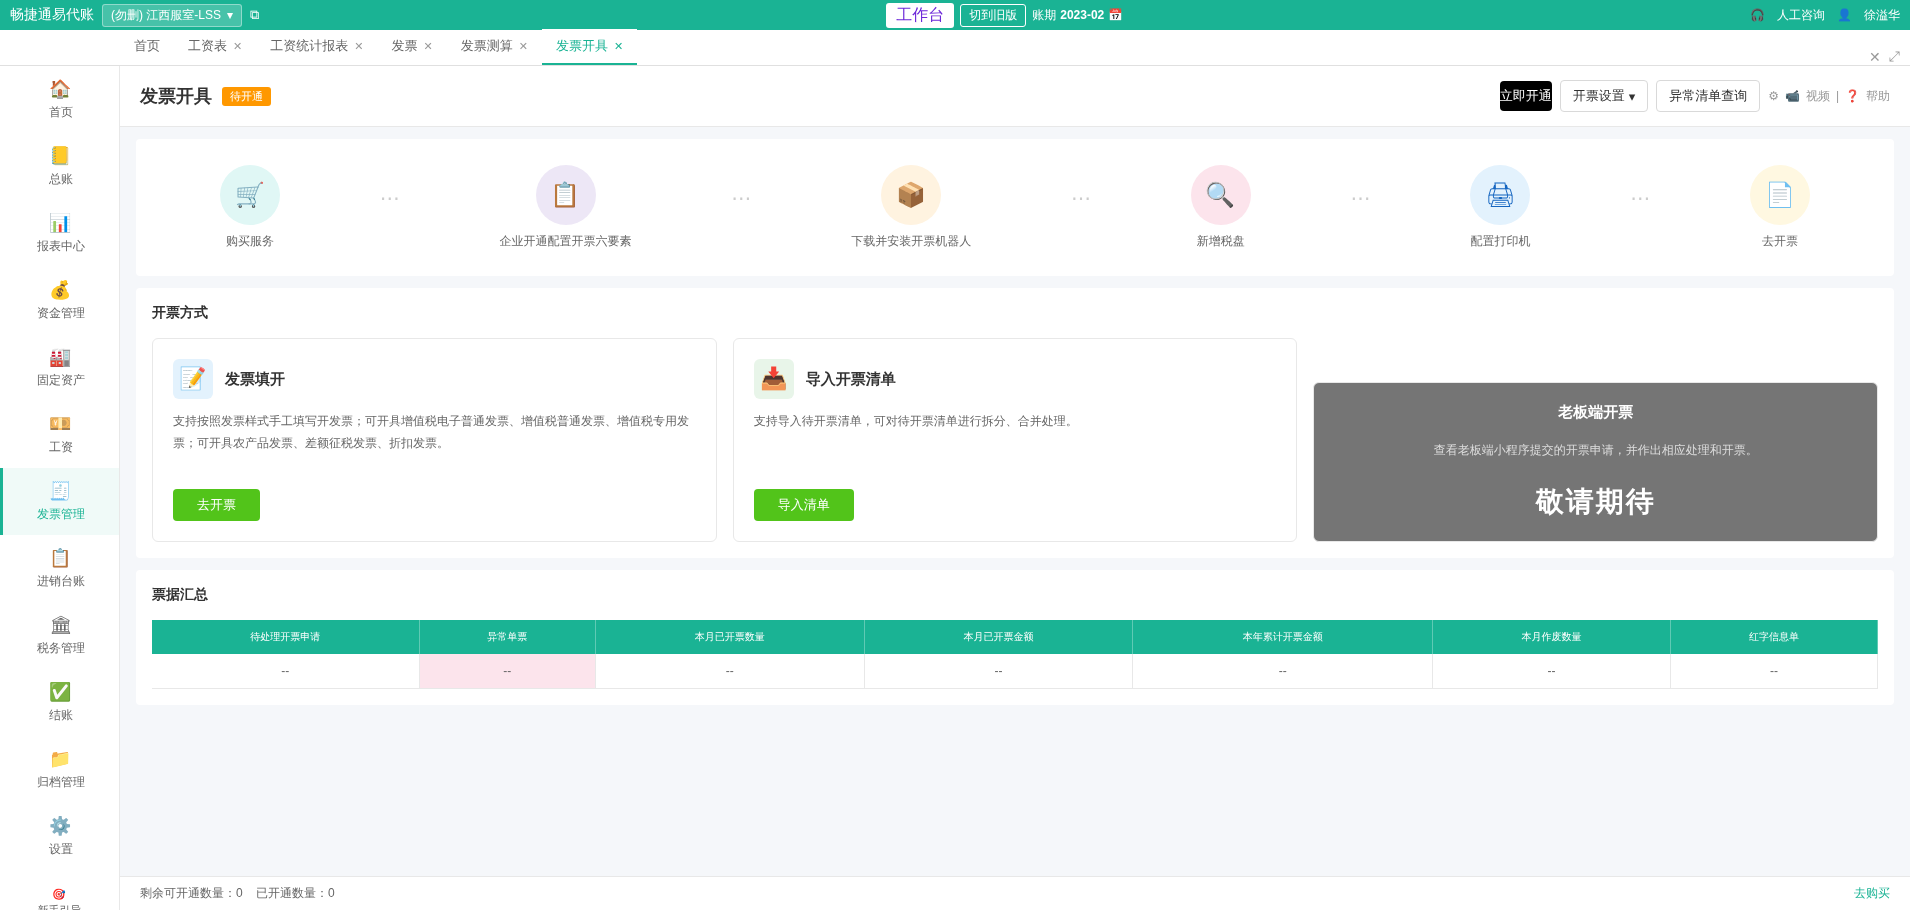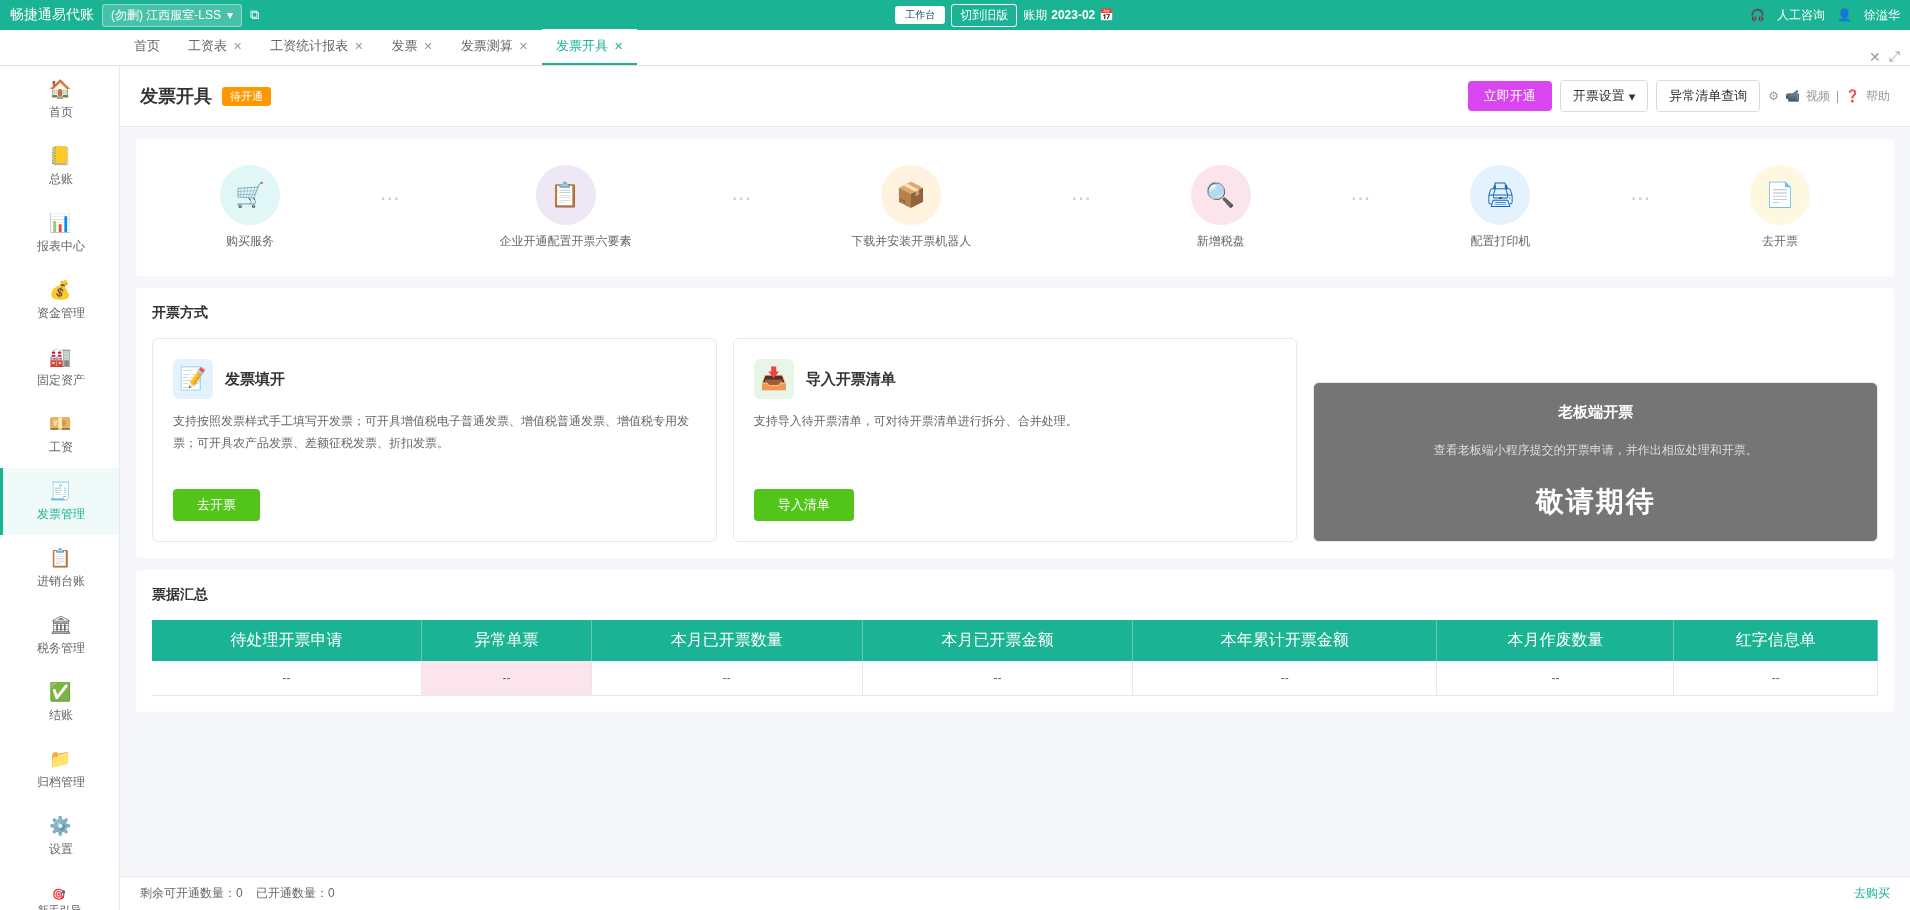--- a/index.html
+++ b/index.html
@@ -4,21 +4,21 @@
   <style>
     * { margin: 0; padding: 0; box-sizing: border-box; }
     body { font-family: 'Microsoft YaHei', Arial, sans-serif; font-size: 13px; background: #f0f2f5; color: #333; width: 1910px; height: 910px; overflow: hidden; }
 
     
     .top-bar { height: 30px; background: #1ab394; display: flex; align-items: center; justify-content: space-between; padding: 0 10px; }
     .top-bar-left { display: flex; align-items: center; gap: 8px; color: #fff; font-size: 13px; }
     .top-bar-logo { color: #fff; font-weight: normal; font-size: 14px; }
     .company-select { background: rgba(255,255,255,0.2); border: 1px solid rgba(255,255,255,0.4); color: #fff; padding: 2px 8px; border-radius: 3px; font-size: 12px; display: flex; align-items: center; gap: 6px; cursor: pointer; }
     .top-bar-btns { display: flex; align-items: center; gap: 6px; }
-    .btn-workbench { background: #fff; color: #0c4a6e; border: none; padding: 2px 10px; border-radius: 3px; font-size: 10px; cursor: pointer; }
+    .btn-workbench { background: #fff; color: #6d28d9; border: none; padding: 2px 10px; border-radius: 3px; font-size: 16px; cursor: pointer; }
     .btn-old-version { background: transparent; color: #fff; border: 1px solid #fff; padding: 2px 8px; border-radius: 3px; font-size: 12px; cursor: pointer; }
     .period-info { color: #fff; font-size: 12px; display: flex; align-items: center; gap: 4px; }
     .top-bar-right { display: flex; align-items: center; gap: 12px; color: #fff; font-size: 12px; }
 
     
     .tab-bar { height: 36px; background: #fff; border-bottom: 1px solid #e0e0e0; display: flex; align-items: flex-end; padding-left: 120px; }
     .tab-item { padding: 8px 14px; font-size: 13px; color: #666; cursor: pointer; border-bottom: 2px solid transparent; display: flex; align-items: center; gap: 4px; white-space: nowrap; }
     .tab-item.active { color: #1ab394; border-bottom: 2px solid #1ab394; background: #fff; }
     .tab-item .tab-close { color: #999; font-size: 11px; margin-left: 2px; }
     .tab-item.active .tab-close { color: #1ab394; }
@@ -37,21 +37,21 @@
 
     
     .main-content { flex: 1; overflow-y: auto; background: #f5f7fa; padding: 0; }
 
     
     .page-header { background: #fff; padding: 14px 20px; display: flex; align-items: center; justify-content: space-between; border-bottom: 1px solid #e8e8e8; }
     .page-title-area { display: flex; align-items: center; gap: 10px; }
     .page-title { font-size: 18px; font-weight: bold; color: #333; }
     .status-badge { background: #ff9800; color: #fff; padding: 2px 8px; border-radius: 3px; font-size: 11px; }
     .page-header-right { display: flex; align-items: center; gap: 8px; }
-    .btn-primary { background: #d946ef; color: #fff; border: none; padding: 6px 16px; border-radius: 4px; font-size: 13px; cursor: pointer; }
+    .btn-primary { background: #000000; color: #fff; border: none; padding: 6px 0; border-radius: 4px; font-size: 13px; cursor: pointer; }
     .btn-outline { background: #fff; color: #333; border: 1px solid #d9d9d9; padding: 6px 12px; border-radius: 4px; font-size: 13px; cursor: pointer; display: flex; align-items: center; gap: 4px; }
     .header-help { display: flex; align-items: center; gap: 6px; color: #999; font-size: 12px; }
 
     
     .section { background: #fff; margin: 12px 16px; padding: 16px; border-radius: 4px; }
     .section-title { font-size: 14px; font-weight: bold; color: #333; margin-bottom: 16px; }
 
     
     .process-steps { display: flex; align-items: center; justify-content: space-around; padding: 10px 20px; }
     .process-step { display: flex; flex-direction: column; align-items: center; gap: 8px; }
@@ -73,21 +73,21 @@
     .method-icon.green { background: #e8f5e9; color: #2e7d32; }
     .method-title { font-size: 15px; font-weight: bold; color: #333; }
     .method-desc { font-size: 12px; color: #666; line-height: 1.8; }
     .method-btn { align-self: flex-start; background: #52c41a; color: #fff; border: none; padding: 7px 24px; border-radius: 4px; font-size: 13px; cursor: pointer; margin-top: auto; }
     .method-card.boss { background: #757575; color: #fff; flex: 1; justify-content: center; align-items: center; min-height: 140px; margin-top: 44px; }
     .boss-title { font-size: 15px; font-weight: bold; color: #fff; }
     .boss-pending { font-size: 28px; font-weight: bold; color: #fff; letter-spacing: 2px; }
 
     
     .summary-table { width: 100%; border-collapse: collapse; }
-    .summary-table th { background: #1ab394; color: #fff; padding: 10px 8px; text-align: center; font-size: 16px; font-weight: normal; border-right: 1px solid rgba(255,255,255,0.3); }
+    .summary-table th { background: #1ab394; color: #fff; padding: 10px 8px; text-align: center; font-size: 10px; font-weight: normal; border-right: 1px solid rgba(255,255,255,0.3); }
     .summary-table td { padding: 10px 8px; text-align: center; font-size: 12px; color: #666; border-right: 1px solid #e8e8e8; border-bottom: 1px solid #e8e8e8; }
     .summary-table td.highlight { background: #fce4ec; }
 
     
     .page-footer { background: #fff; border-top: 1px solid #e8e8e8; padding: 8px 20px; display: flex; align-items: center; justify-content: space-between; font-size: 12px; color: #666; position: fixed; bottom: 0; left: 120px; right: 0; }
     .footer-link { color: #1ab394; cursor: pointer; }
   </style>
 </head>
 <body>
 

